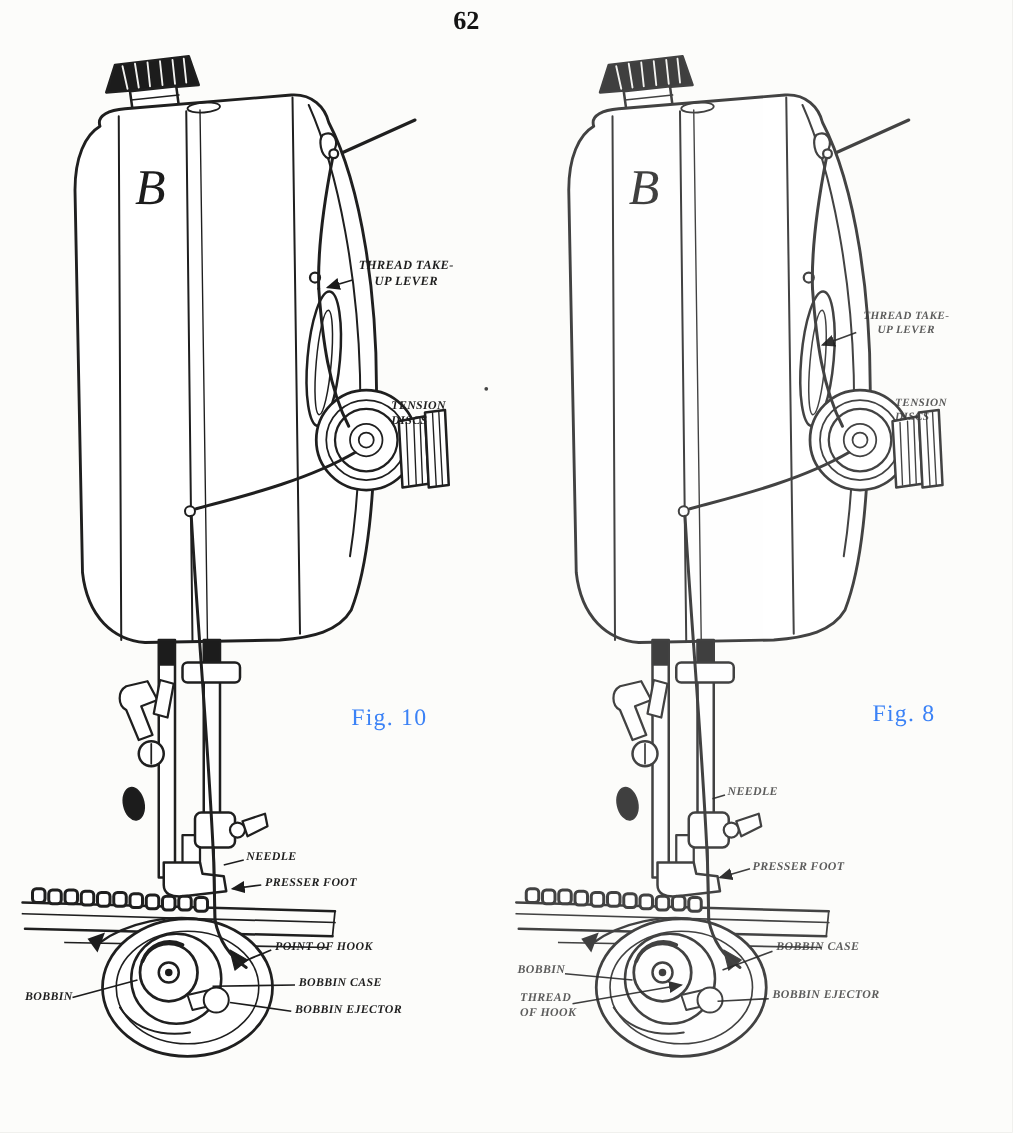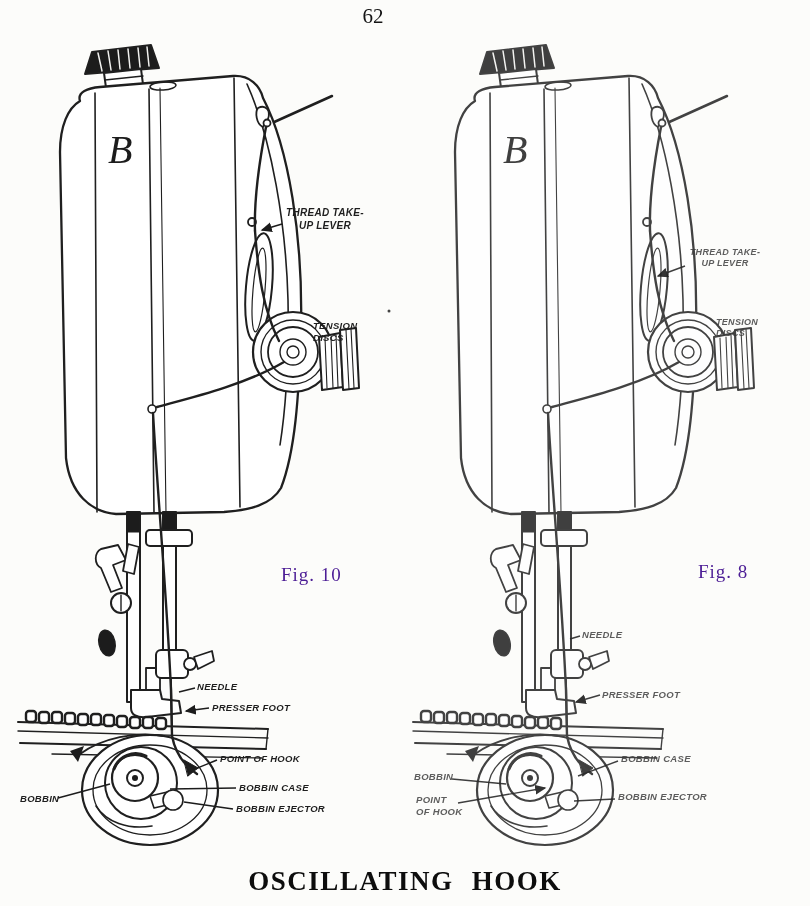--- a/index.html
+++ b/index.html
@@ -1,25 +1,25 @@
 <!DOCTYPE html>
 <html><head>
 <meta charset="utf-8">
 <style>
   html,body{margin:0;padding:0;background:#e8e8e4;}
   .page{position:relative;width:810px;height:906px;background:#fcfcfa;overflow:hidden;
         font-family:"Liberation Sans",sans-serif;}
   .page-number{position:absolute;left:338px;top:4px;width:70px;text-align:center;
-        font-family:"Liberation Serif",serif;font-weight:normal;font-size:21px;color:#141414;}
+        font-family:"Liberation Serif",serif;font-weight:bold;font-size:21px;color:#141414;}
   .art{position:absolute;left:0;top:0;}
-  .lbl{position:absolute;font-family:Liberation Sans, sans-serif;font-weight:bold;font-style:italic;
+  .lbl{position:absolute;font-family:Liberation Serif, serif;font-weight:bold;font-style:italic;
         font-size:9.5px;letter-spacing:.3px;color:#1e1e1e;white-space:pre-line;line-height:1.25;}
   .lbl.center{text-align:center;} .lbl.right{text-align:left;}
   .lbl.dim{color:#3a3a3a;opacity:.82;}
-  .fig-cap{position:absolute;font-family:"Liberation Serif",serif;font-size:19px;color:#4c1d95;
+  .fig-cap{position:absolute;font-family:"Liberation Serif",serif;font-size:19px;color:#3b82f6;
         letter-spacing:1px;}
   .main-caption{position:absolute;left:0;top:866px;width:810px;text-align:center;
         font-family:"Liberation Serif",serif;font-weight:bold;font-size:27px;color:#0d0d0d;
         letter-spacing:1.5px;word-spacing:10px;}
 </style>
 </head>
 <body>
 
 <div class="page">
 
@@ -188,20 +188,19 @@
   <div class="lbl" style="left:20px;top:793px;">BOBBIN</div>
   <div class="fig-cap" style="left:281px;top:564px;">Fig. 10</div>
 
   <div class="lbl dim center" style="left:687px;top:247px;width:76px;font-size:9px;">THREAD TAKE-
 UP LEVER</div>
   <div class="lbl dim right" style="left:716px;top:317px;width:52px;font-size:9px;">TENSION
 DISCS</div>
   <div class="lbl dim" style="left:582px;top:629px;">NEEDLE</div>
   <div class="lbl dim" style="left:602px;top:689px;">PRESSER FOOT</div>
   <div class="lbl dim" style="left:414px;top:771px;">BOBBIN</div>
-  <div class="lbl dim" style="left:416px;top:794px;width:52px;">POINT
+  <div class="lbl dim" style="left:416px;top:794px;width:52px;">THREAD
 OF HOOK</div>
   <div class="lbl dim" style="left:621px;top:753px;">BOBBIN CASE</div>
   <div class="lbl dim" style="left:618px;top:791px;">BOBBIN EJECTOR</div>
   <div class="fig-cap" style="left:698px;top:561px;">Fig. 8</div>
 
-  <div class="main-caption">OSCILLATING HOOK</div>
 </div>
 
 </body></html>

